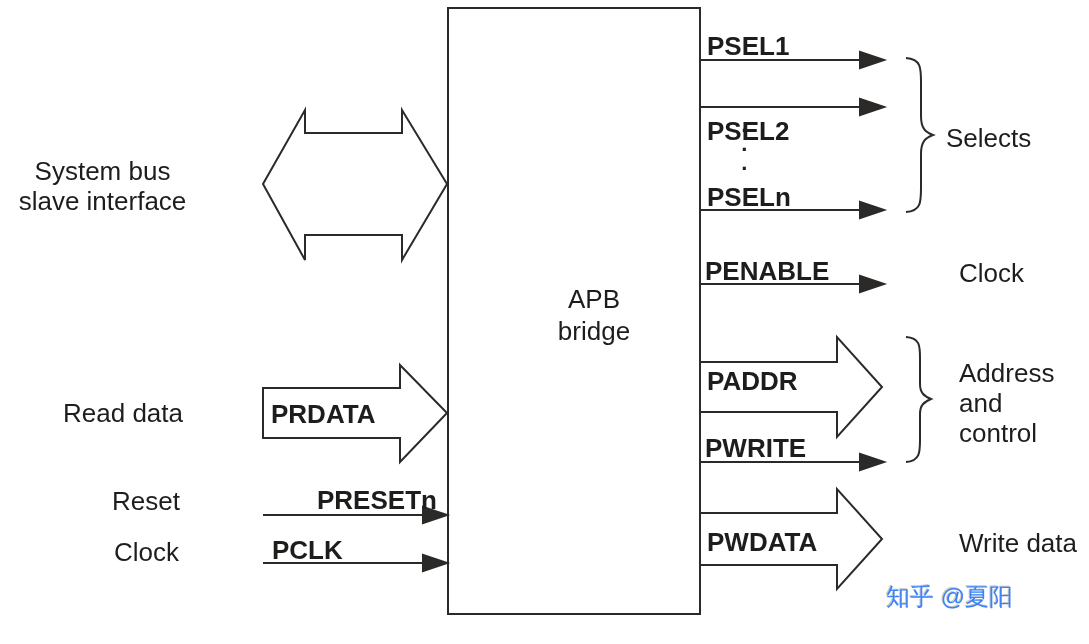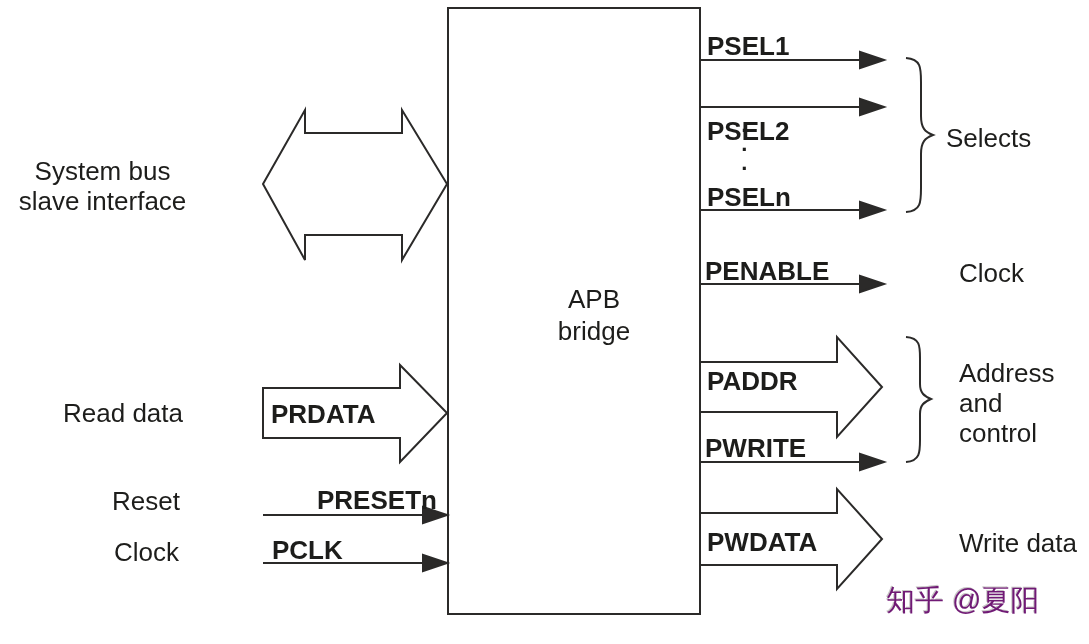--- a/index.html
+++ b/index.html
@@ -28,22 +28,22 @@
   .dots {
     position: absolute;
     font-weight: 700;
     font-size: 22px;
     line-height: 19px;
     white-space: pre-line;
     text-align: center;
   }
   .watermark {
     position: absolute;
-    font-size: 29px;
-    color: #701a75;
+    font-size: 24px;
+    color: #3b82f6;
     text-shadow: 1px 1px 0 #ffffff, -1px -1px 0 #c7c5c5;
     white-space: nowrap;
   }
 </style>
 </head>
 <body>
 
 <div id="canvas">
 
   <svg id="lineart" width="1089" height="644" viewBox="0 0 1089 644">

